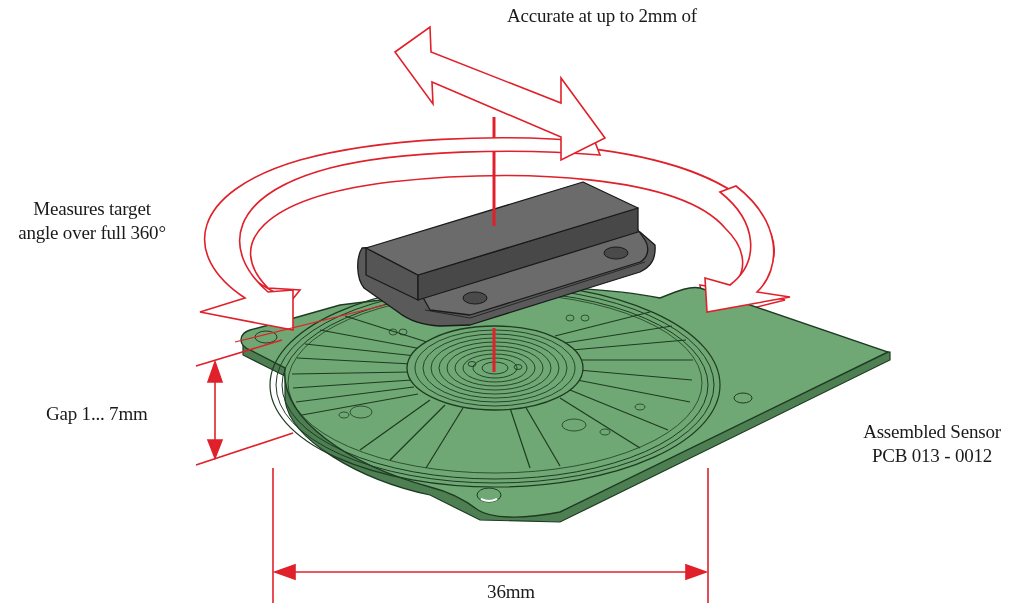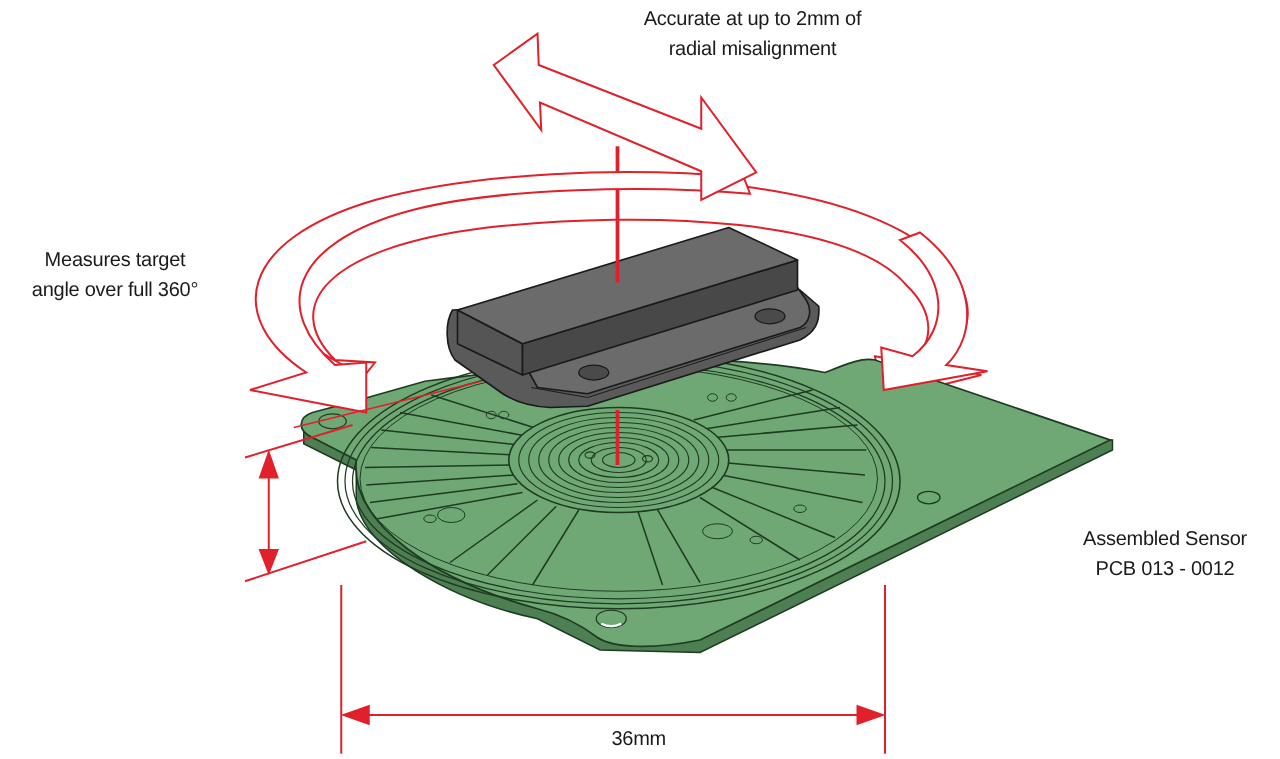--- a/index.html
+++ b/index.html
@@ -1,20 +1,20 @@
 <!DOCTYPE html>
 <html><head>
 <meta charset="utf-8">
 <style>
   html, body { margin: 0; padding: 0; background: #ffffff; }
   body { width: 1024px; height: 607px; position: relative; overflow: hidden;
          font-family: "DejaVu Sans", sans-serif; }
   #stage { position: absolute; left: 0; top: 0; width: 1024px; height: 607px; }
-  .label { position: absolute; color: #1a1a1a; font-family: Liberation Sans, sans-serif;
-           font-size: 16px; line-height: 24px; text-align: center; white-space: nowrap; letter-spacing: -0.2px; }
+  .label { position: absolute; color: #1a1a1a; font-family: Liberation Serif, serif;
+           font-size: 19px; line-height: 24px; text-align: center; white-space: nowrap; letter-spacing: -0.2px; }
   #lbl-accuracy { left: 452px; top: 4px; width: 300px; }
   #lbl-angle { left: -8px; top: 197px; width: 200px; }
   #lbl-gap { left: 46px; top: 402px; text-align: left; }
   #lbl-sensor { left: 832px; top: 420px; width: 200px; }
   #lbl-width { left: 461px; top: 580px; width: 100px; }
 </style>
 </head>
 <body>
 
 <div id="stage">
@@ -138,28 +138,28 @@
       <line x1="273" y1="468" x2="273" y2="603"></line>
       <line x1="708" y1="468" x2="708" y2="603"></line>
       <line x1="285" y1="572" x2="696" y2="572"></line>
       <path d="M 275,572 L 295,565 L 295,579 Z"></path>
       <path d="M 706,572 L 686,565 L 686,579 Z"></path>
     </g>
   </svg>
 
   <div id="lbl-accuracy" class="label">
     <div>Accurate at up to 2mm of</div>
-    <div>radial misalignment</div>
   </div>
 
   <div id="lbl-angle" class="label">
     <div>Measures target</div>
     <div>angle over full 360°</div>
   </div>
 
+  <div id="lbl-gap" class="label">Gap  1... 7mm</div>
 
   <div id="lbl-sensor" class="label">
     <div>Assembled Sensor</div>
     <div>PCB 013 - 0012</div>
   </div>
 
   <div id="lbl-width" class="label">36mm</div>
 </div>
 
 </body></html>

